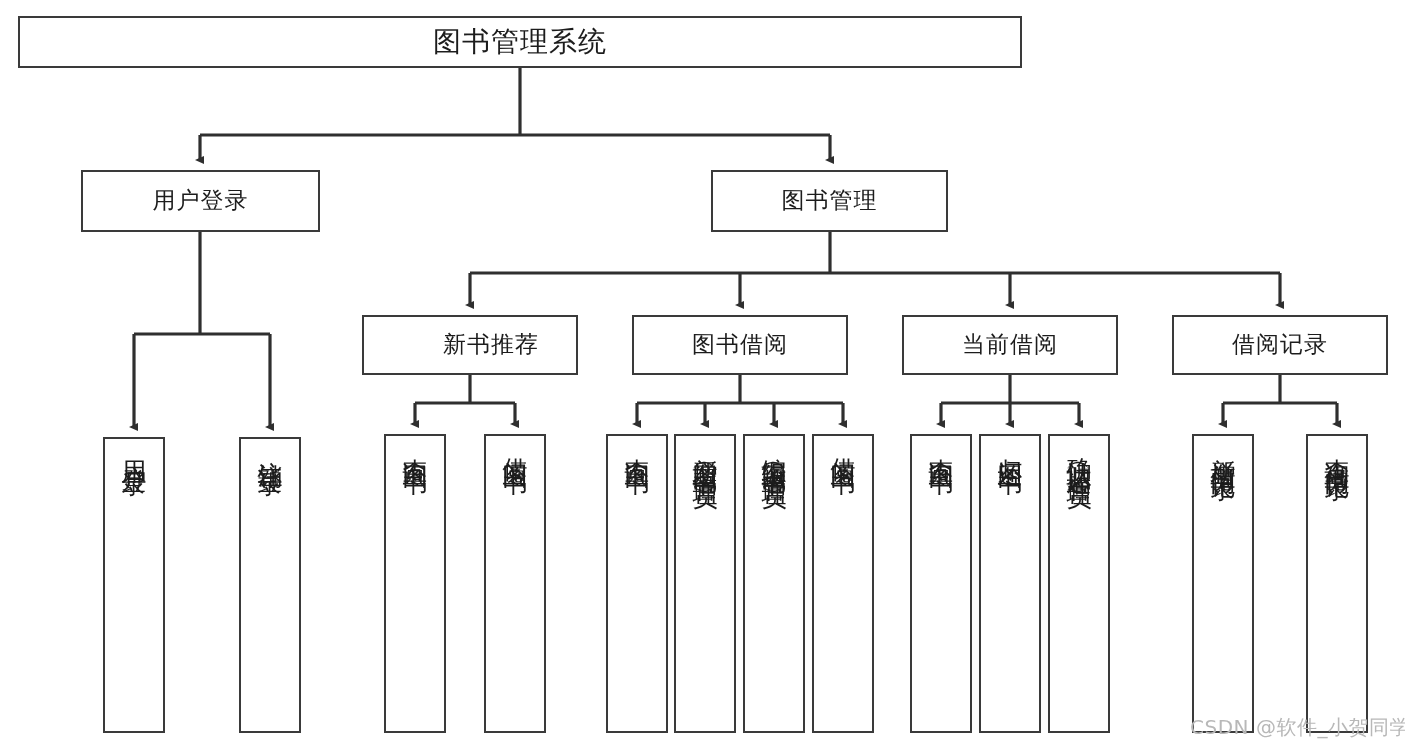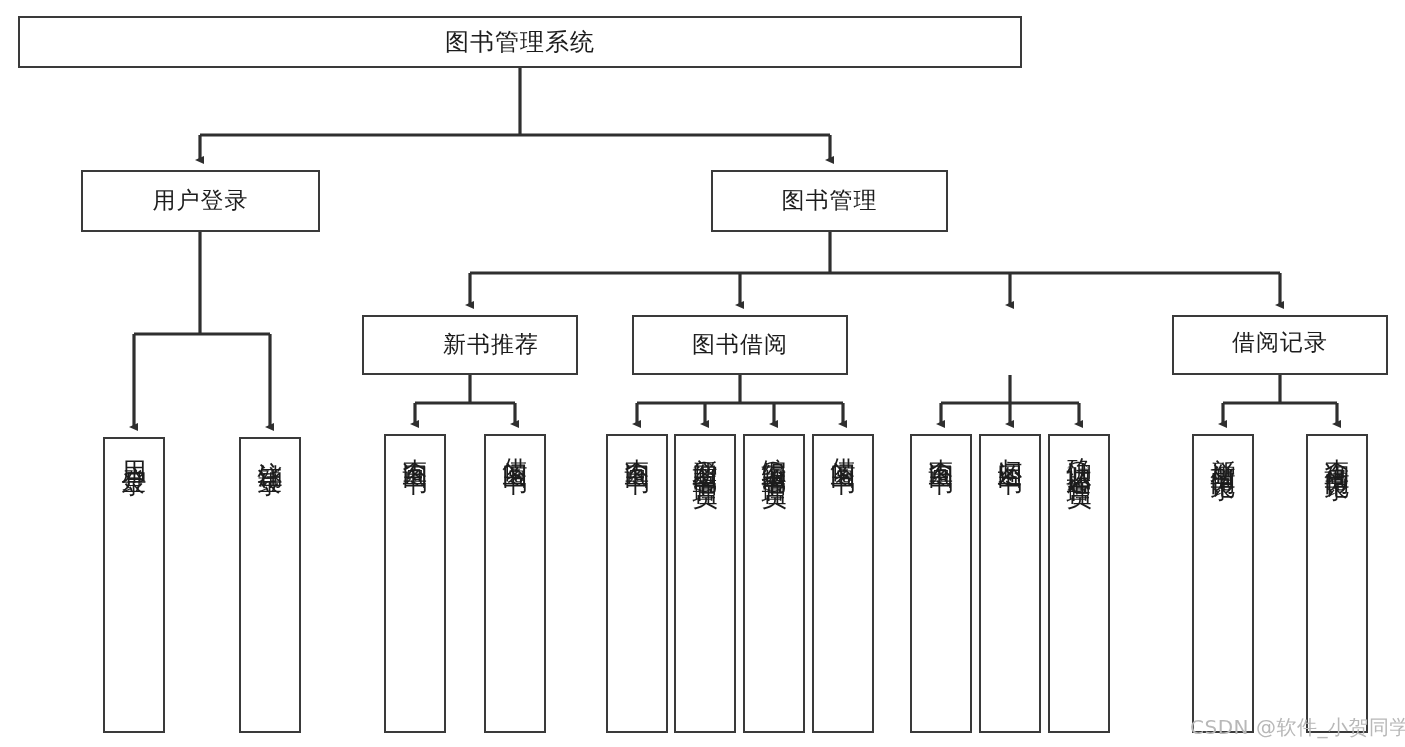--- a/index.html
+++ b/index.html
@@ -38,21 +38,21 @@
   .node-label {
     display: block;
     line-height: 1.18;
     letter-spacing: 1px;
     white-space: pre;
   }
   .node.horizontal .node-label {
     font-size: 23px;
   }
   .node.root .node-label {
-    font-size: 24px;
+    font-size: 28px;
   }
   .node.vertical {
     align-items: flex-start;
     padding-top: 2px;
   }
   .node.vertical .node-label {
     writing-mode: vertical-rl;
     text-orientation: upright;
     font-size: 25px;
     letter-spacing: 4px;
@@ -132,21 +132,24 @@
   <div class="node horizontal" style="left:711px; top:170px; width:237px; height:62px;">
     <span class="node-label">图书管理</span>
   </div>
 
   <div class="node horizontal" style="left:362px; top:315px; width:216px; height:60px;padding-left:42px;">
     <span class="node-label">新书推荐</span>
   </div>
   <div class="node horizontal" style="left:632px; top:315px; width:216px; height:60px;align-items:center;">
     <span class="node-label">图书借阅</span>
   </div>
-  <div class="node horizontal" style="left:1172px; top:315px; width:216px; height:60px;font-family:Liberation Mono, monospace;">
+  <div class="node horizontal" style="left:902px; top:315px; width:216px; height:60px;">
+    <span class="node-label">当前借阅</span>
+  </div>
+  <div class="node horizontal" style="left:1172px; top:315px; width:216px; height:60px;">
     <span class="node-label">借阅记录</span>
   </div>
 
   <div class="node vertical" style="left:103px; top:437px; width:62px; height:296px;">
     <span class="node-label">用户登录</span>
   </div>
   <div class="node vertical" style="left:239px; top:437px; width:62px; height:296px;">
     <span class="node-label">注销登录</span>
   </div>
 

